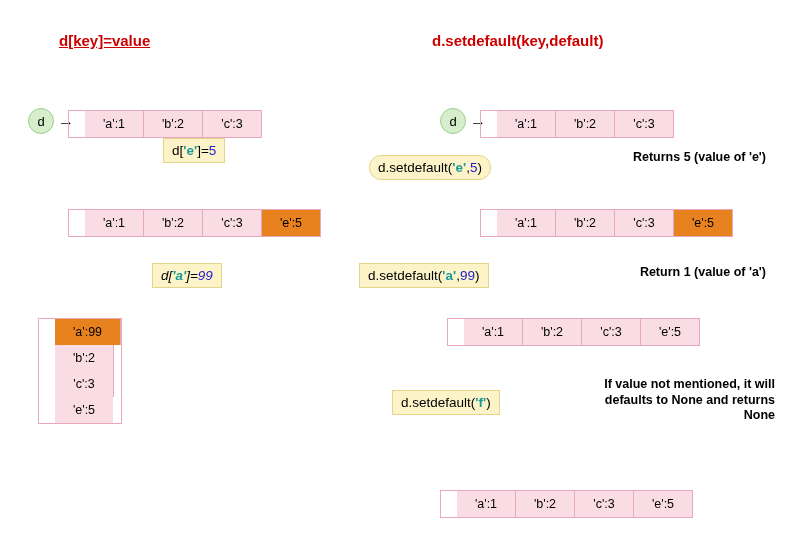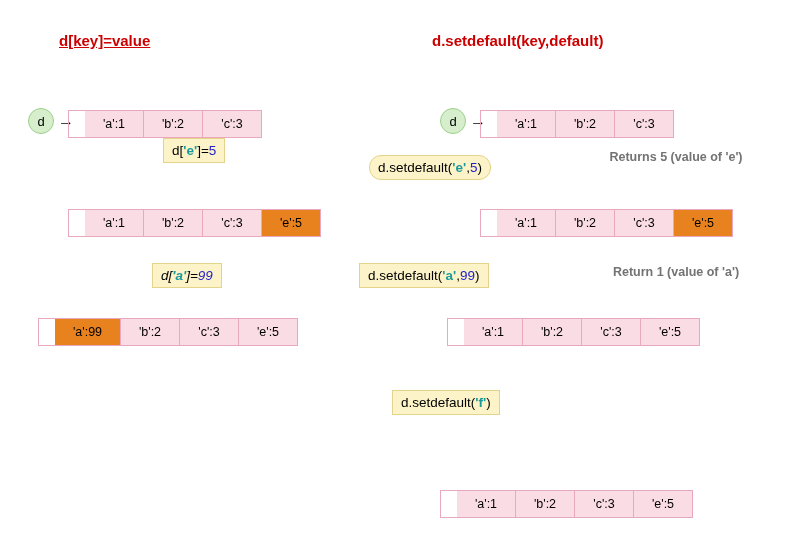--- a/index.html
+++ b/index.html
@@ -74,24 +74,24 @@
     padding: 4px 8px;
     font-size: 13.5px;
     color: #000;
     white-space: nowrap;
     display: inline-block;
   }
   .k-key { color: #1a9a9a; font-weight: bold; }
   .k-val { color: #2222cc; }
 
   .note {
-    color: #737373;
+    color: #000000;
     font-weight: bold;
     font-size: 12.5px;
-    text-align: center;
+    text-align: right;
     line-height: 1.25;
   }
 </style>
 </head>
 <body>
 
 <div id="canvas">
 
   <div class="abs title" style="left:59px; top:32px;text-decoration:underline;">d[key]=value</div>
 
@@ -114,21 +114,21 @@
     <div class="cell" style="width:46px;">'a':1</div>
     <div class="cell" style="width:46px;">'b':2</div>
     <div class="cell" style="width:46px;">'c':3</div>
     <div class="cell hl" style="width:46px;">'e':5</div>
   </div>
 
   <div class="abs codebox" style="left:152px; top:263px;font-style:italic;">
     <span>d[</span><span class="k-key">'a'</span><span>]=</span><span class="k-val">99</span><span></span>
   </div>
 
-  <div class="abs dictrow" style="left:38px; top:318px;">
+  <div class="abs dictrow" style="left:38px; top:318px;flex-direction:column;">
     <div class="cell hl" style="width:53px;">'a':99</div>
     <div class="cell" style="width:46px;">'b':2</div>
     <div class="cell" style="width:46px;">'c':3</div>
     <div class="cell" style="width:46px;">'e':5</div>
   </div>
 
   <div class="abs title" style="left:432px; top:32px;">d.setdefault(key,default)</div>
 
   <div class="abs" style="left:440px; top:108px; display:flex; align-items:center; gap:4px;">
     <div class="dnode">d</div>
@@ -161,20 +161,21 @@
   <div class="abs dictrow" style="left:447px; top:318px;">
     <div class="cell" style="width:46px;">'a':1</div>
     <div class="cell" style="width:46px;">'b':2</div>
     <div class="cell" style="width:46px;">'c':3</div>
     <div class="cell" style="width:46px;">'e':5</div>
   </div>
 
   <div class="abs codebox" style="left:392px; top:390px;">
     <span>d.setdefault(</span><span class="k-key">'f'</span><span>)</span>
   </div>
+  <div class="abs note" style="left:585px; top:377px; width:190px;">If value not mentioned, it will defaults to None and returns None</div>
 
   <div class="abs dictrow" style="left:440px; top:490px;">
     <div class="cell" style="width:46px;">'a':1</div>
     <div class="cell" style="width:46px;">'b':2</div>
     <div class="cell" style="width:46px;">'c':3</div>
     <div class="cell" style="width:46px;">'e':5</div>
   </div>
 
 </div>
 

